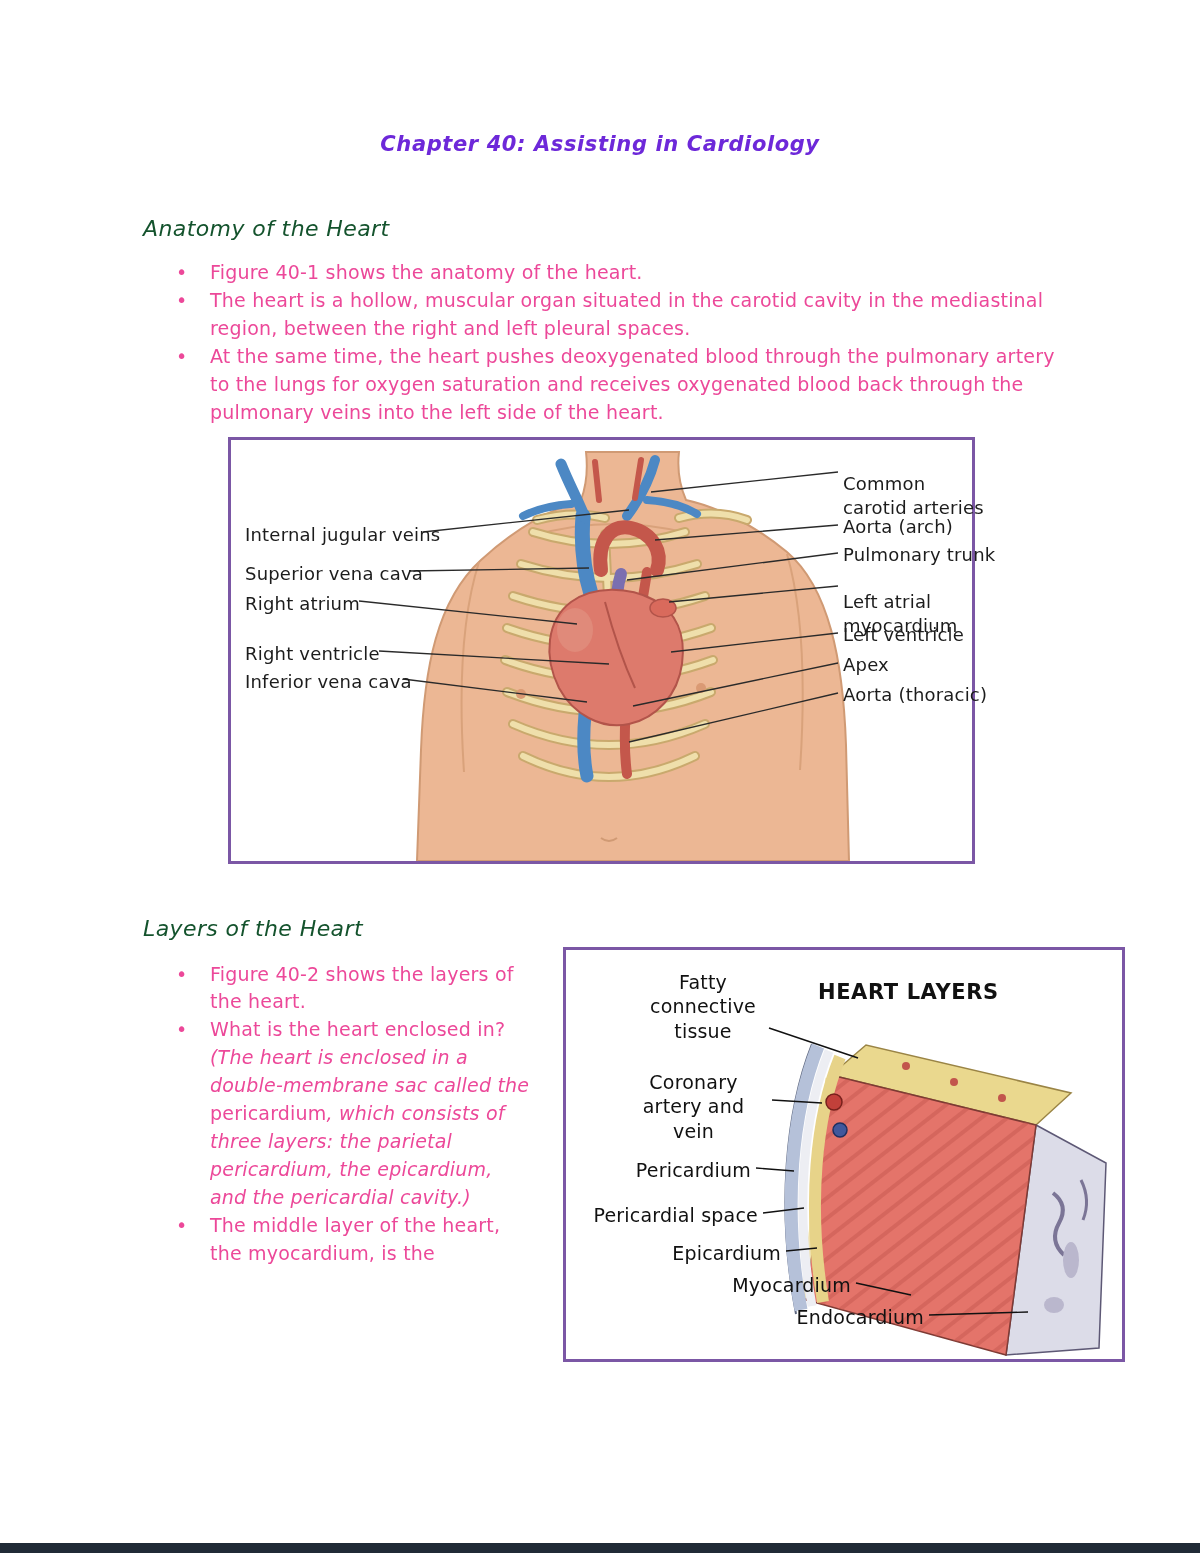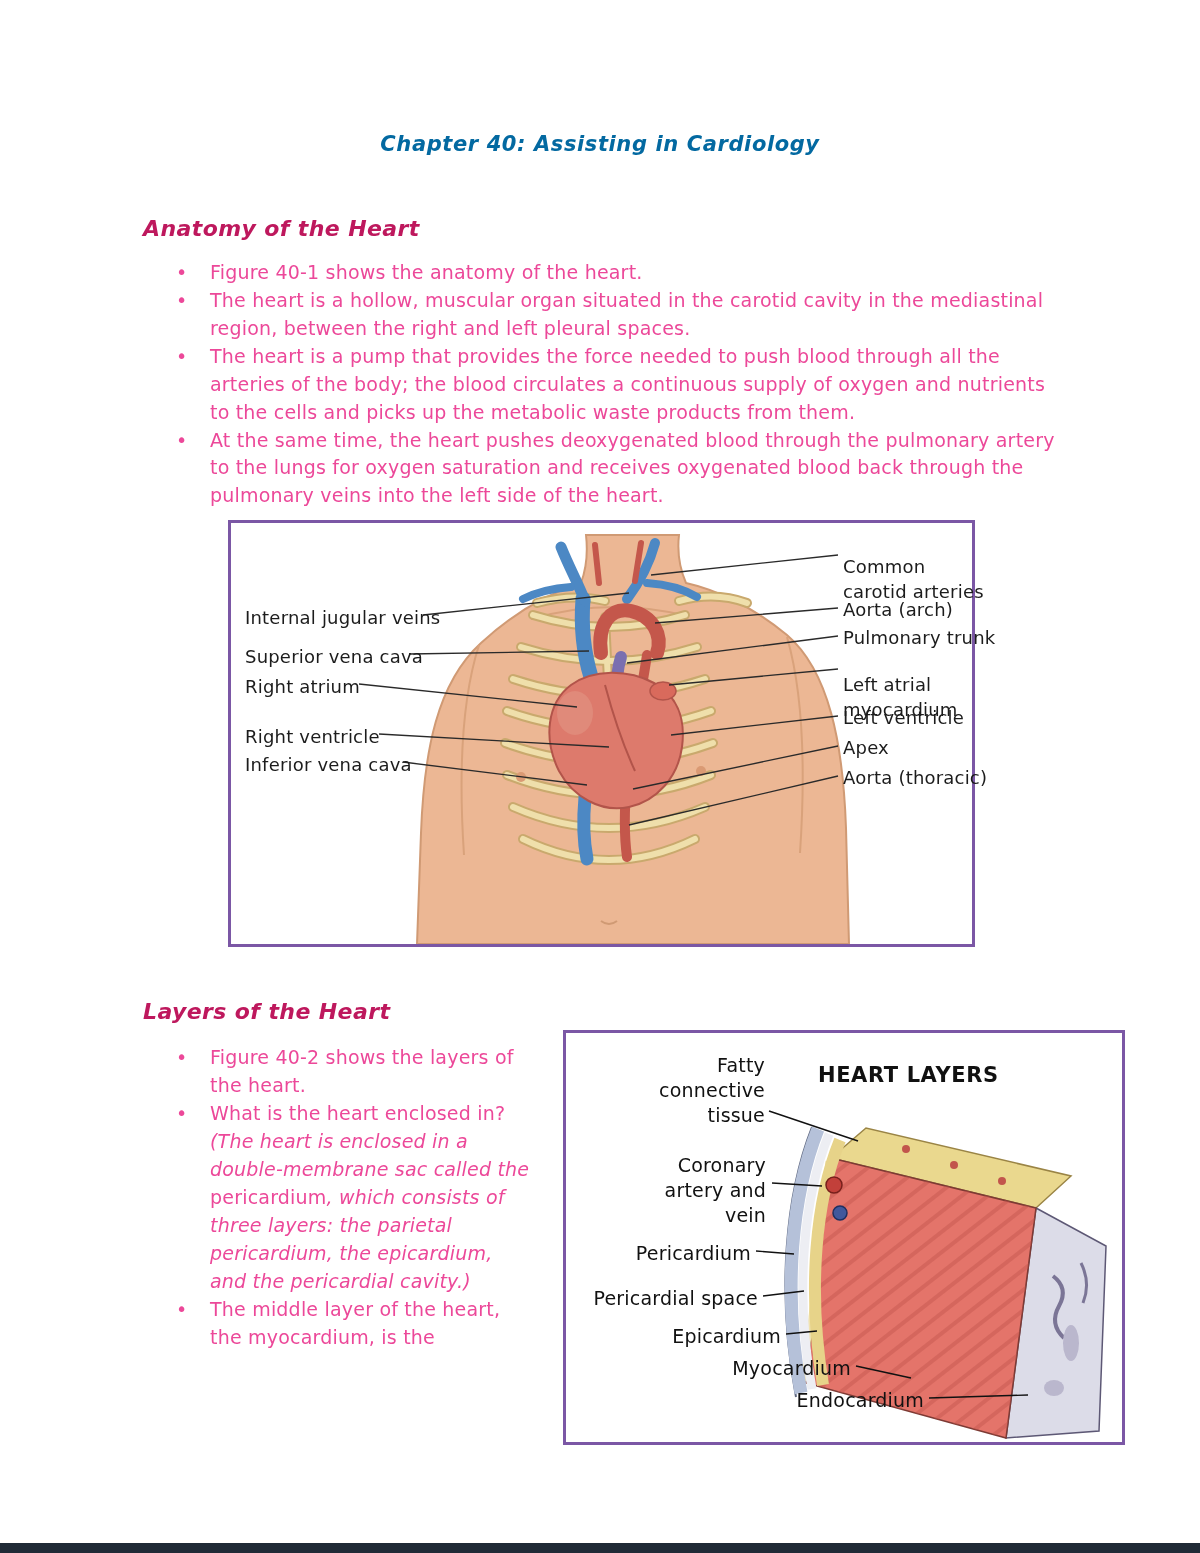--- a/index.html
+++ b/index.html
@@ -6,25 +6,25 @@
   .page {
     position:relative; width:1200px; height:1553px; background:#ffffff;
     overflow:hidden; font-family:"DejaVu Sans","Liberation Sans",sans-serif;
     color:#3f3f3f;
   }
   .content { position:absolute; left:143px; top:0; width:982px; }
 
   .doc-title {
     margin:132px 0 0 0; width:914px; text-align:center;
     font-size:21px; font-weight:bold; font-style:italic;
-    letter-spacing:0.6px; color:#0369a1;
+    letter-spacing:0.6px; color:#6d28d9;
   }
   .section-heading {
-    margin:60px 0 0 0; font-size:22px; font-weight:bold; font-style:italic;
-    letter-spacing:0.4px; color:#be185d;
+    margin:60px 0 0 0; font-size:22px; font-weight:normal; font-style:italic;
+    letter-spacing:0.4px; color:#14532d;
   }
   .bullets {
     list-style:none; margin:18px 0 0 0; padding:0;
     font-size:19px; line-height:1.47; letter-spacing:0.2px; color:#ec4899;
     width:914px;
   }
   .bullets li { position:relative; padding-left:67px; }
   .bullets li::before { content:"\2022"; position:absolute; left:33px; top:0; }
   .italic { font-style:italic; }
 
@@ -41,42 +41,41 @@
   .layers-row .bullets { width:390px; margin-top:14px; }
   .fig2 { width:556px; height:409px; margin-left:auto; }
   .fig2-title {
     position:absolute; left:252px; top:30px; font-size:21px; font-weight:bold;
     letter-spacing:0.6px; color:#111111; white-space:nowrap;
   }
   .fig2-label {
     position:absolute; font-size:19px; line-height:1.3; color:#111111;
     letter-spacing:0.2px;
   }
-  .ta-c { text-align:right; }
+  .ta-c { text-align:center; }
   .ta-r { text-align:right; }
 
   .bottom-bar {
     position:absolute; left:0; bottom:0; width:100%; height:10px;
     background:#202a36;
   }
 </style>
 </head>
 <body>
 
 <div class="page">
   <div class="content">
 
     <h1 class="doc-title">Chapter 40: Assisting in Cardiology</h1>
 
     <h2 class="section-heading">Anatomy of the Heart</h2>
 
     <ul class="bullets">
       <li><span>Figure 40-1 shows the anatomy of the heart.</span></li>
       <li><span>The heart is a hollow, muscular organ situated in the carotid cavity in the mediastinal region, between the right and left pleural spaces.</span></li>
-      <li><span>The heart is a pump that provides the force needed to push blood through all the arteries of the body; the blood circulates a continuous supply of oxygen and nutrients to the cells and picks up the metabolic waste products from them.</span></li>
       <li><span>At the same time, the heart pushes deoxygenated blood through the pulmonary artery to the lungs for oxygen saturation and receives oxygenated blood back through the pulmonary veins into the left side of the heart.</span></li>
     </ul>
 
     <div class="figure fig1">
       <svg width="741" height="421" viewBox="0 0 741 421">
 
         <path d="M186,421 L190,310 C193,228 206,160 250,120 C288,85 325,68 350,60 C356,44 357,30 355,12 L448,12 C446,30 448,44 455,60 C482,66 520,82 556,112 C598,148 612,220 615,305 L618,421 Z" fill="#ecb794" stroke="#d09a74" stroke-width="2"></path>
         <path d="M248,122 C232,172 227,242 233,332" fill="none" stroke="#d9a27b" stroke-width="2"></path>
         <path d="M556,114 C571,166 575,240 569,330" fill="none" stroke="#d9a27b" stroke-width="2"></path>
         <path d="M300,96 Q376,74 452,92" fill="none" stroke="#d9a27b" stroke-width="2"></path>

